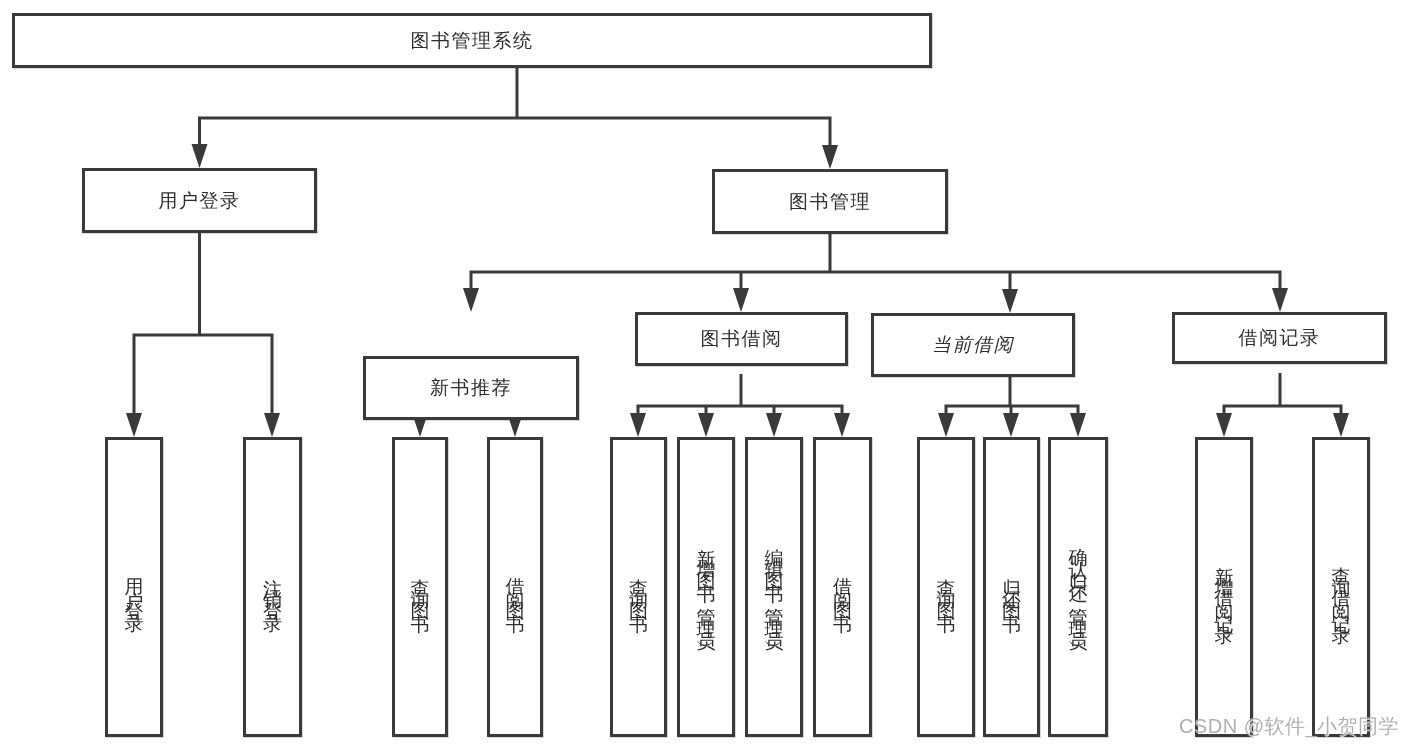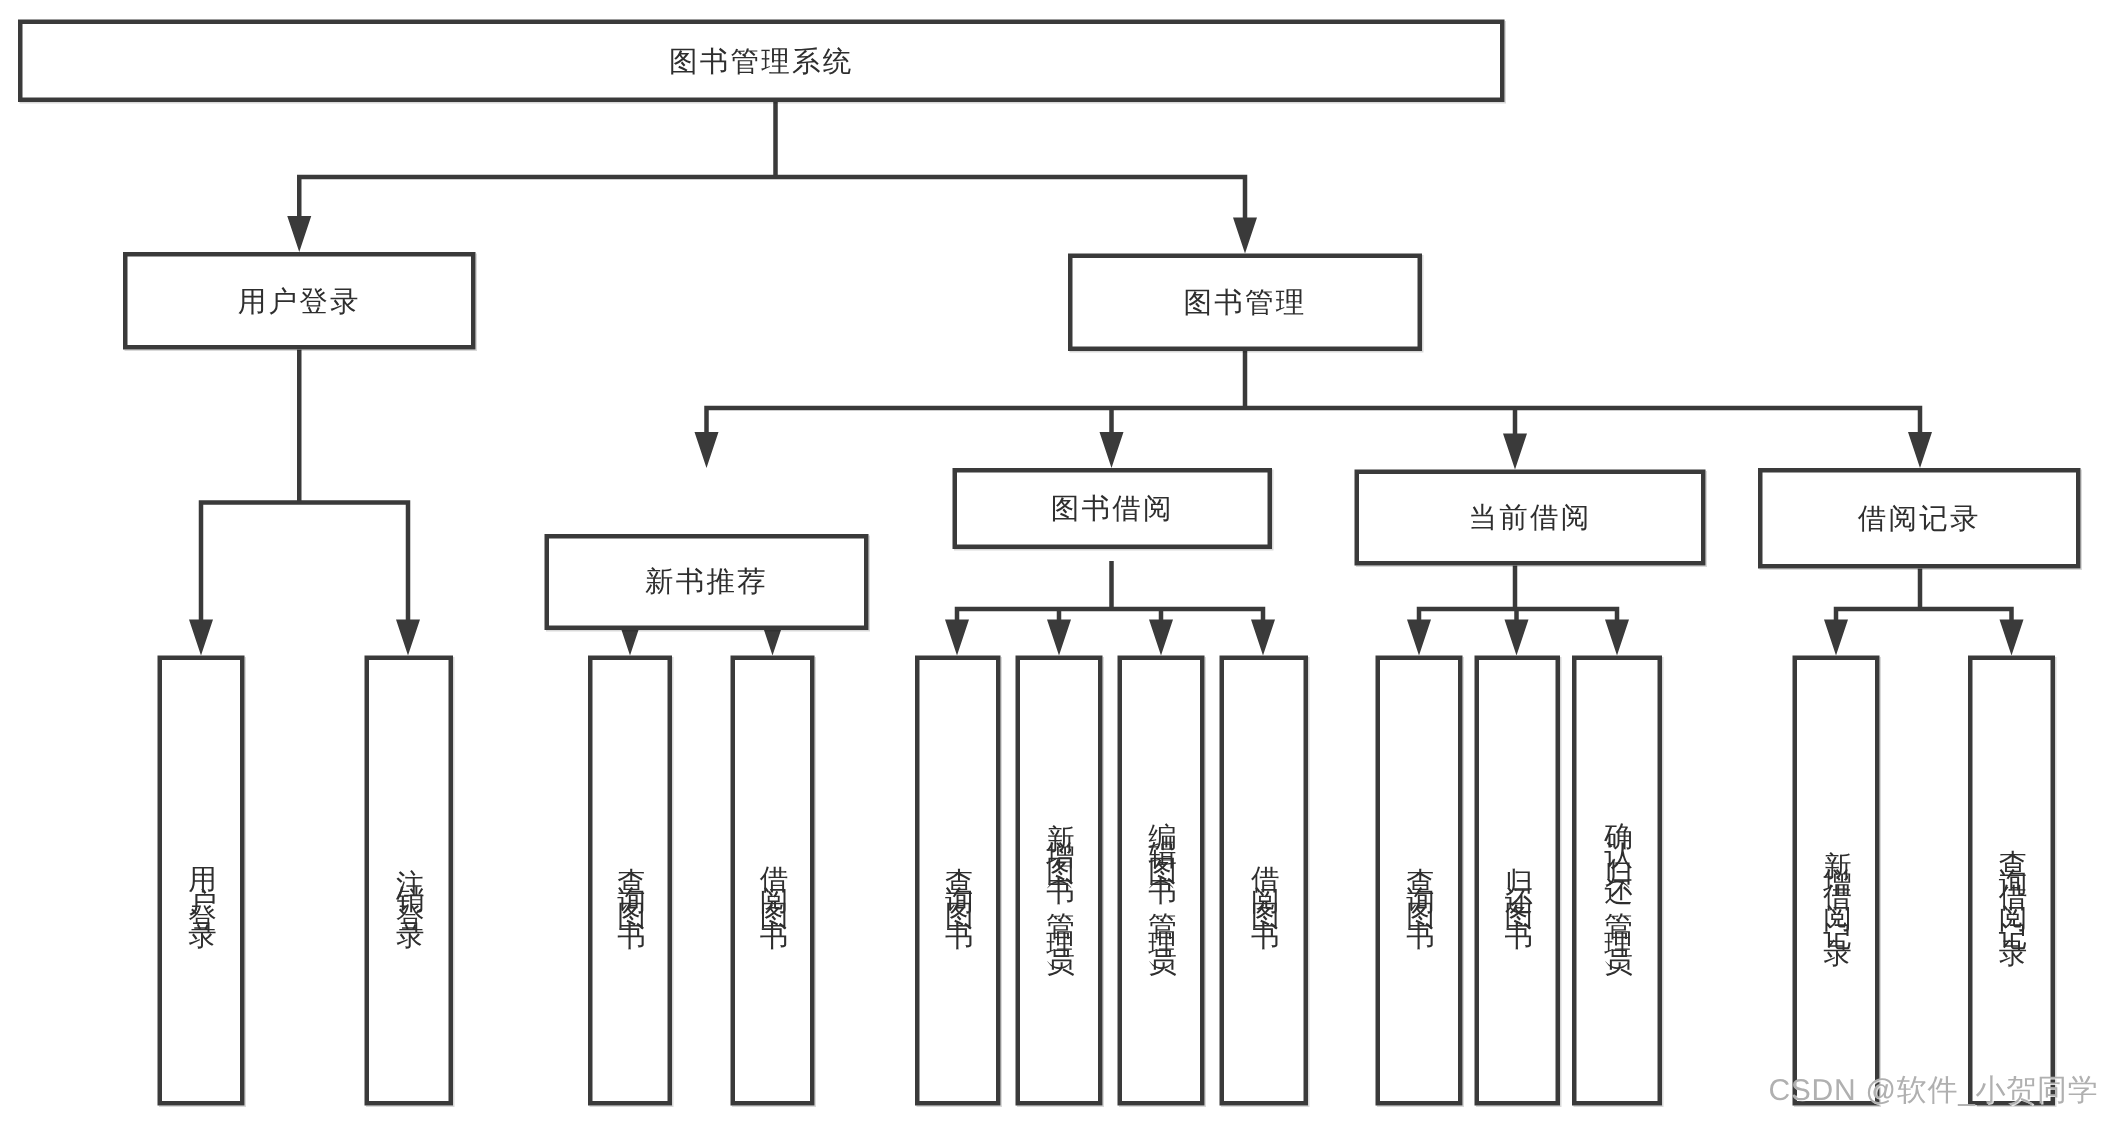--- a/index.html
+++ b/index.html
@@ -69,41 +69,41 @@
       M698 413 L714 413 L706 437 Z
       M766 413 L782 413 L774 437 Z
       M834 413 L850 413 L842 437 Z
       M938 413 L954 413 L946 437 Z
       M1003 413 L1019 413 L1011 437 Z
       M1070 413 L1086 413 L1078 437 Z
       M1216 413 L1232 413 L1224 437 Z
       M1333 413 L1349 413 L1341 437 Z"></path>
   </svg>
 
-  <div class="node h" style="left:12px;top:13px;width:991px;height:55px;">
+  <div class="node h" style="left:12px;top:13px;width:920px;height:55px;">
     <span>图书管理系统</span>
   </div>
 
   <div class="node h" style="left:82px;top:168px;width:235px;height:65px;">
     <span>用户登录</span>
   </div>
   <div class="node h" style="left:712px;top:169px;width:236px;height:65px;">
     <span>图书管理</span>
   </div>
 
   <div class="node h" style="left:363px;top:312px;width:216px;height:64px;margin-top:44px;">
     <span>新书推荐</span>
   </div>
   <div class="node h" style="left:635px;top:312px;width:213px;height:54px;">
     <span>图书借阅</span>
   </div>
-  <div class="node h" style="left:903px;top:313px;width:234px;height:64px;">
+  <div class="node h" style="left:871px;top:313px;width:204px;height:64px;font-style:italic;">
     <span>当前借阅</span>
   </div>
-  <div class="node h" style="left:1172px;top:312px;width:215px;height:67px;">
+  <div class="node h" style="left:1172px;top:312px;width:215px;height:52px;">
     <span>借阅记录</span>
   </div>
 
   <div class="node v" style="left:105px;top:437px;width:58px;height:300px;">
     <span>用户登录</span>
   </div>
   <div class="node v" style="left:243px;top:437px;width:59px;height:300px;">
     <span>注销登录</span>
   </div>
 

